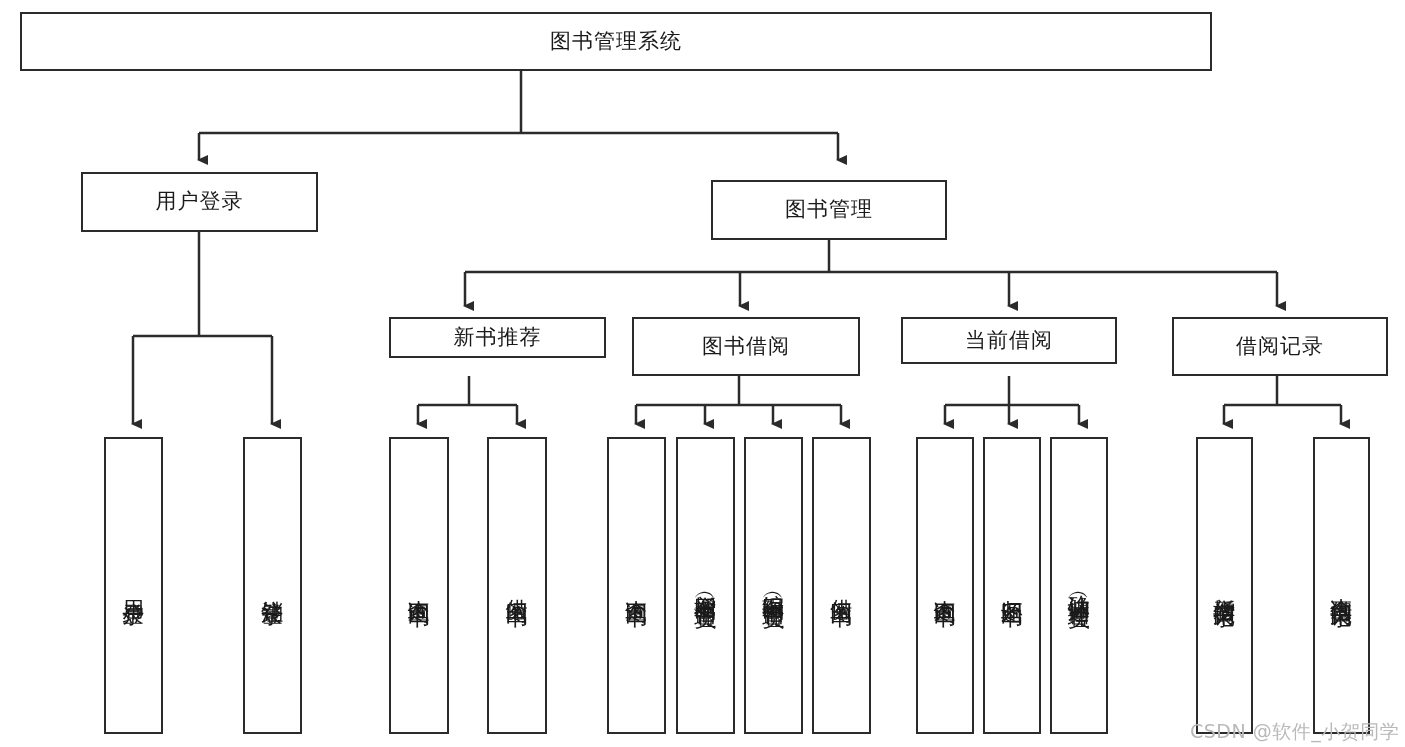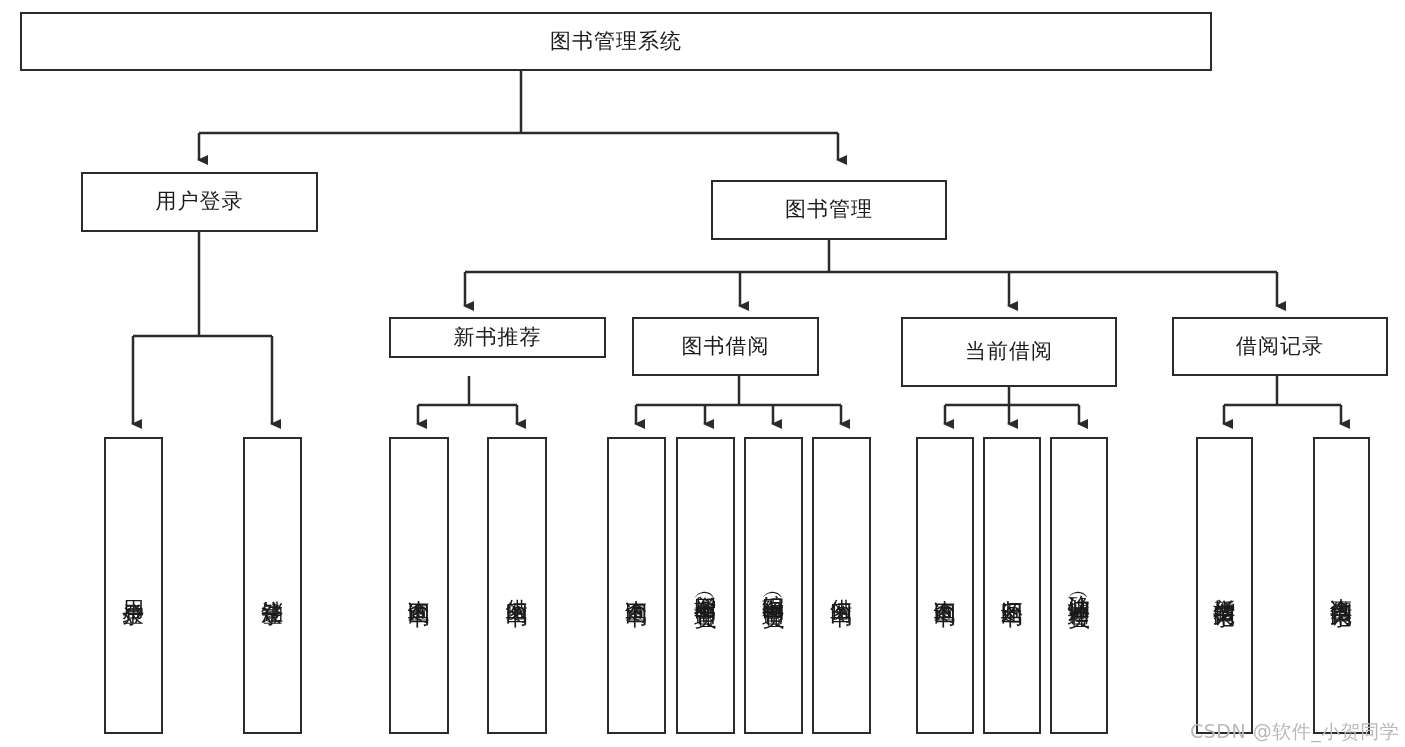--- a/index.html
+++ b/index.html
@@ -128,24 +128,24 @@
   <div class="node horiz" style="left:81px; top:172px; width:237px; height:60px;">
     <span>用户登录</span>
   </div>
   <div class="node horiz" style="left:711px; top:180px; width:236px; height:60px;">
     <span>图书管理</span>
   </div>
 
   <div class="node horiz" style="left:361px; top:317px; width:217px; height:41px;margin-left:28px;">
     <span>新书推荐</span>
   </div>
-  <div class="node horiz" style="left:632px; top:317px; width:187px; height:59px;">
+  <div class="node horiz" style="left:632px; top:317px; width:228px; height:59px;">
     <span>图书借阅</span>
   </div>
-  <div class="node horiz" style="left:901px; top:317px; width:216px; height:70px;">
+  <div class="node horiz" style="left:901px; top:317px; width:216px; height:47px;">
     <span>当前借阅</span>
   </div>
   <div class="node horiz" style="left:1172px; top:317px; width:216px; height:59px;">
     <span>借阅记录</span>
   </div>
 
   <div class="node vert" style="left:104px; top:437px; width:59px; height:297px;">
     <span class="vtext">用户登录</span>
   </div>
   <div class="node vert" style="left:243px; top:437px; width:59px; height:297px;">

